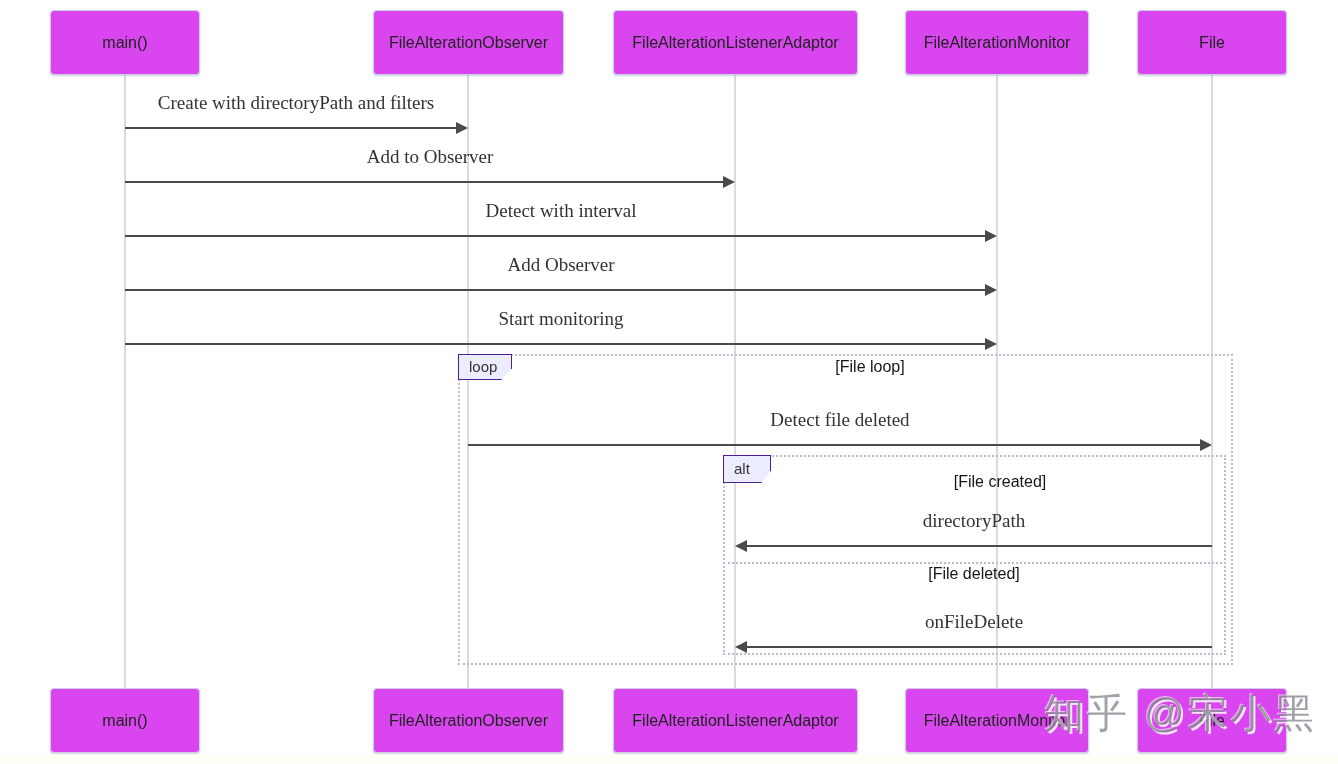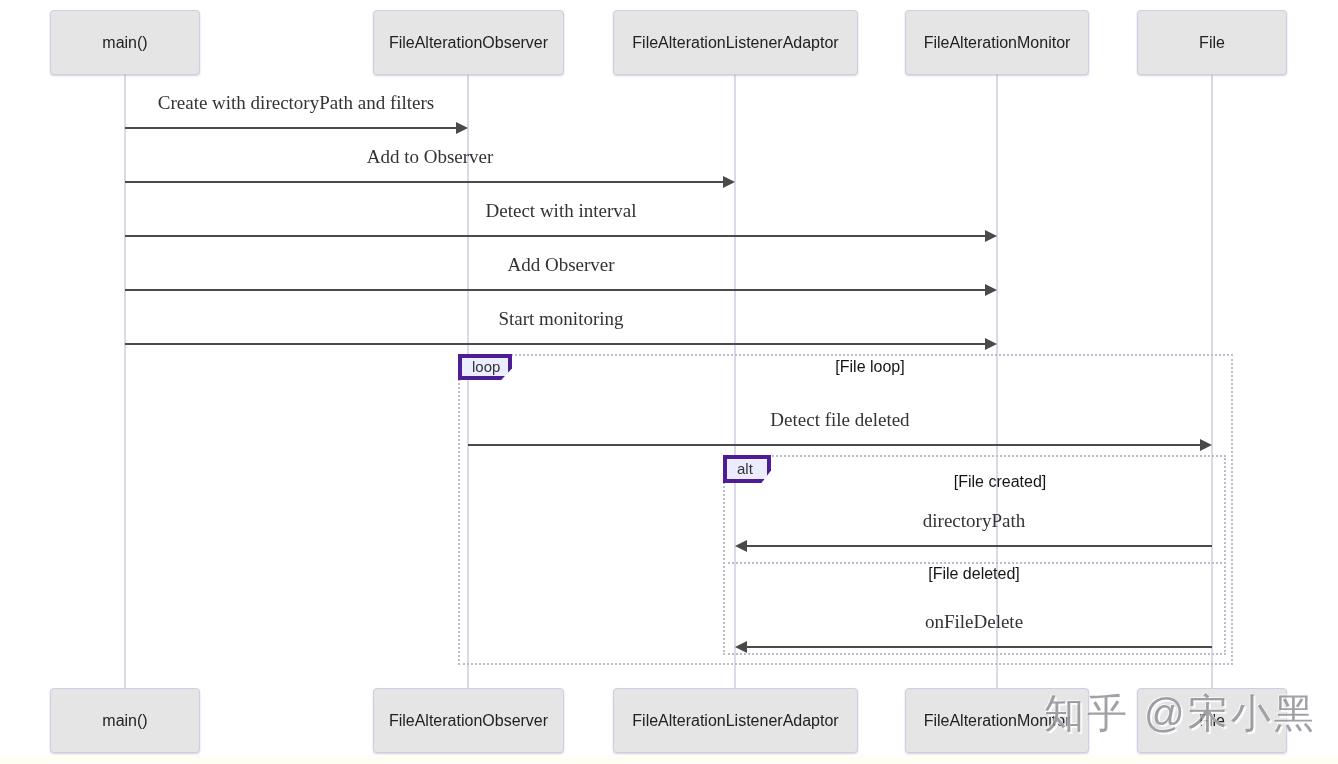--- a/index.html
+++ b/index.html
@@ -1,36 +1,36 @@
 <!DOCTYPE html>
 <html><head>
 <meta charset="utf-8">
 <style>
   html,body{margin:0;padding:0;}
   body{font-family:"Liberation Sans","DejaVu Sans",sans-serif;background:#ffffff;}
   .stage{position:relative;width:1338px;height:764px;background:#ffffff;overflow:hidden;}
 
   .lifeline{position:absolute;width:2px;top:75px;height:613px;background:#D9D9E8;}
 
-  .actor{position:absolute;height:65px;background:#e5e5e5;border:1px solid #CFCFE4;
+  .actor{position:absolute;height:65px;background:#d946ef;border:1px solid #CFCFE4;
          border-radius:4px;display:flex;align-items:center;justify-content:center;
          font-size:16px;color:#222;box-sizing:border-box;
          box-shadow:0 1px 2px rgba(120,120,170,0.35);}
 
   .msg-label{position:absolute;transform:translateX(-50%);white-space:nowrap;
              font-size:19px;color:#333;line-height:18px;font-family:Liberation Serif, serif;}
 
   .msg-line{position:absolute;height:0;border-top:2px solid #4A4A4A;}
   .arrow-right::after{content:"";position:absolute;right:-12px;top:-7px;width:0;height:0;
       border-left:12px solid #4A4A4A;border-top:6px solid transparent;border-bottom:6px solid transparent;}
   .arrow-left::before{content:"";position:absolute;left:-12px;top:-7px;width:0;height:0;
       border-right:12px solid #4A4A4A;border-top:6px solid transparent;border-bottom:6px solid transparent;}
 
   .frame{position:absolute;border:2px dotted #BCBCCF;box-sizing:border-box;}
-  .frame-tab{position:absolute;background:#ECECFF;border:4px solid #4c1d95;box-sizing:border-box;
+  .frame-tab{position:absolute;background:#ECECFF;border:1px solid #4c1d95;box-sizing:border-box;
              font-size:15px;color:#333;display:flex;align-items:center;padding:0 8px 2px 10px;
              clip-path:polygon(0 0,100% 0,100% 55%,80% 100%,0 100%);}
   .guard{position:absolute;transform:translateX(-50%);white-space:nowrap;
          font-size:16px;color:#151515;line-height:18px;}
   .divider{position:absolute;height:0;border-top:2px dotted #BCBCCF;}
 
   .watermark{position:absolute;left:1044px;top:686px;font-size:40px;letter-spacing:3px;
              color:rgba(125,125,135,0.72);white-space:nowrap;z-index:5;
              text-shadow:2px 2px 0 rgba(255,255,255,0.85),-1px -1px 0 rgba(255,255,255,0.6);}
 

